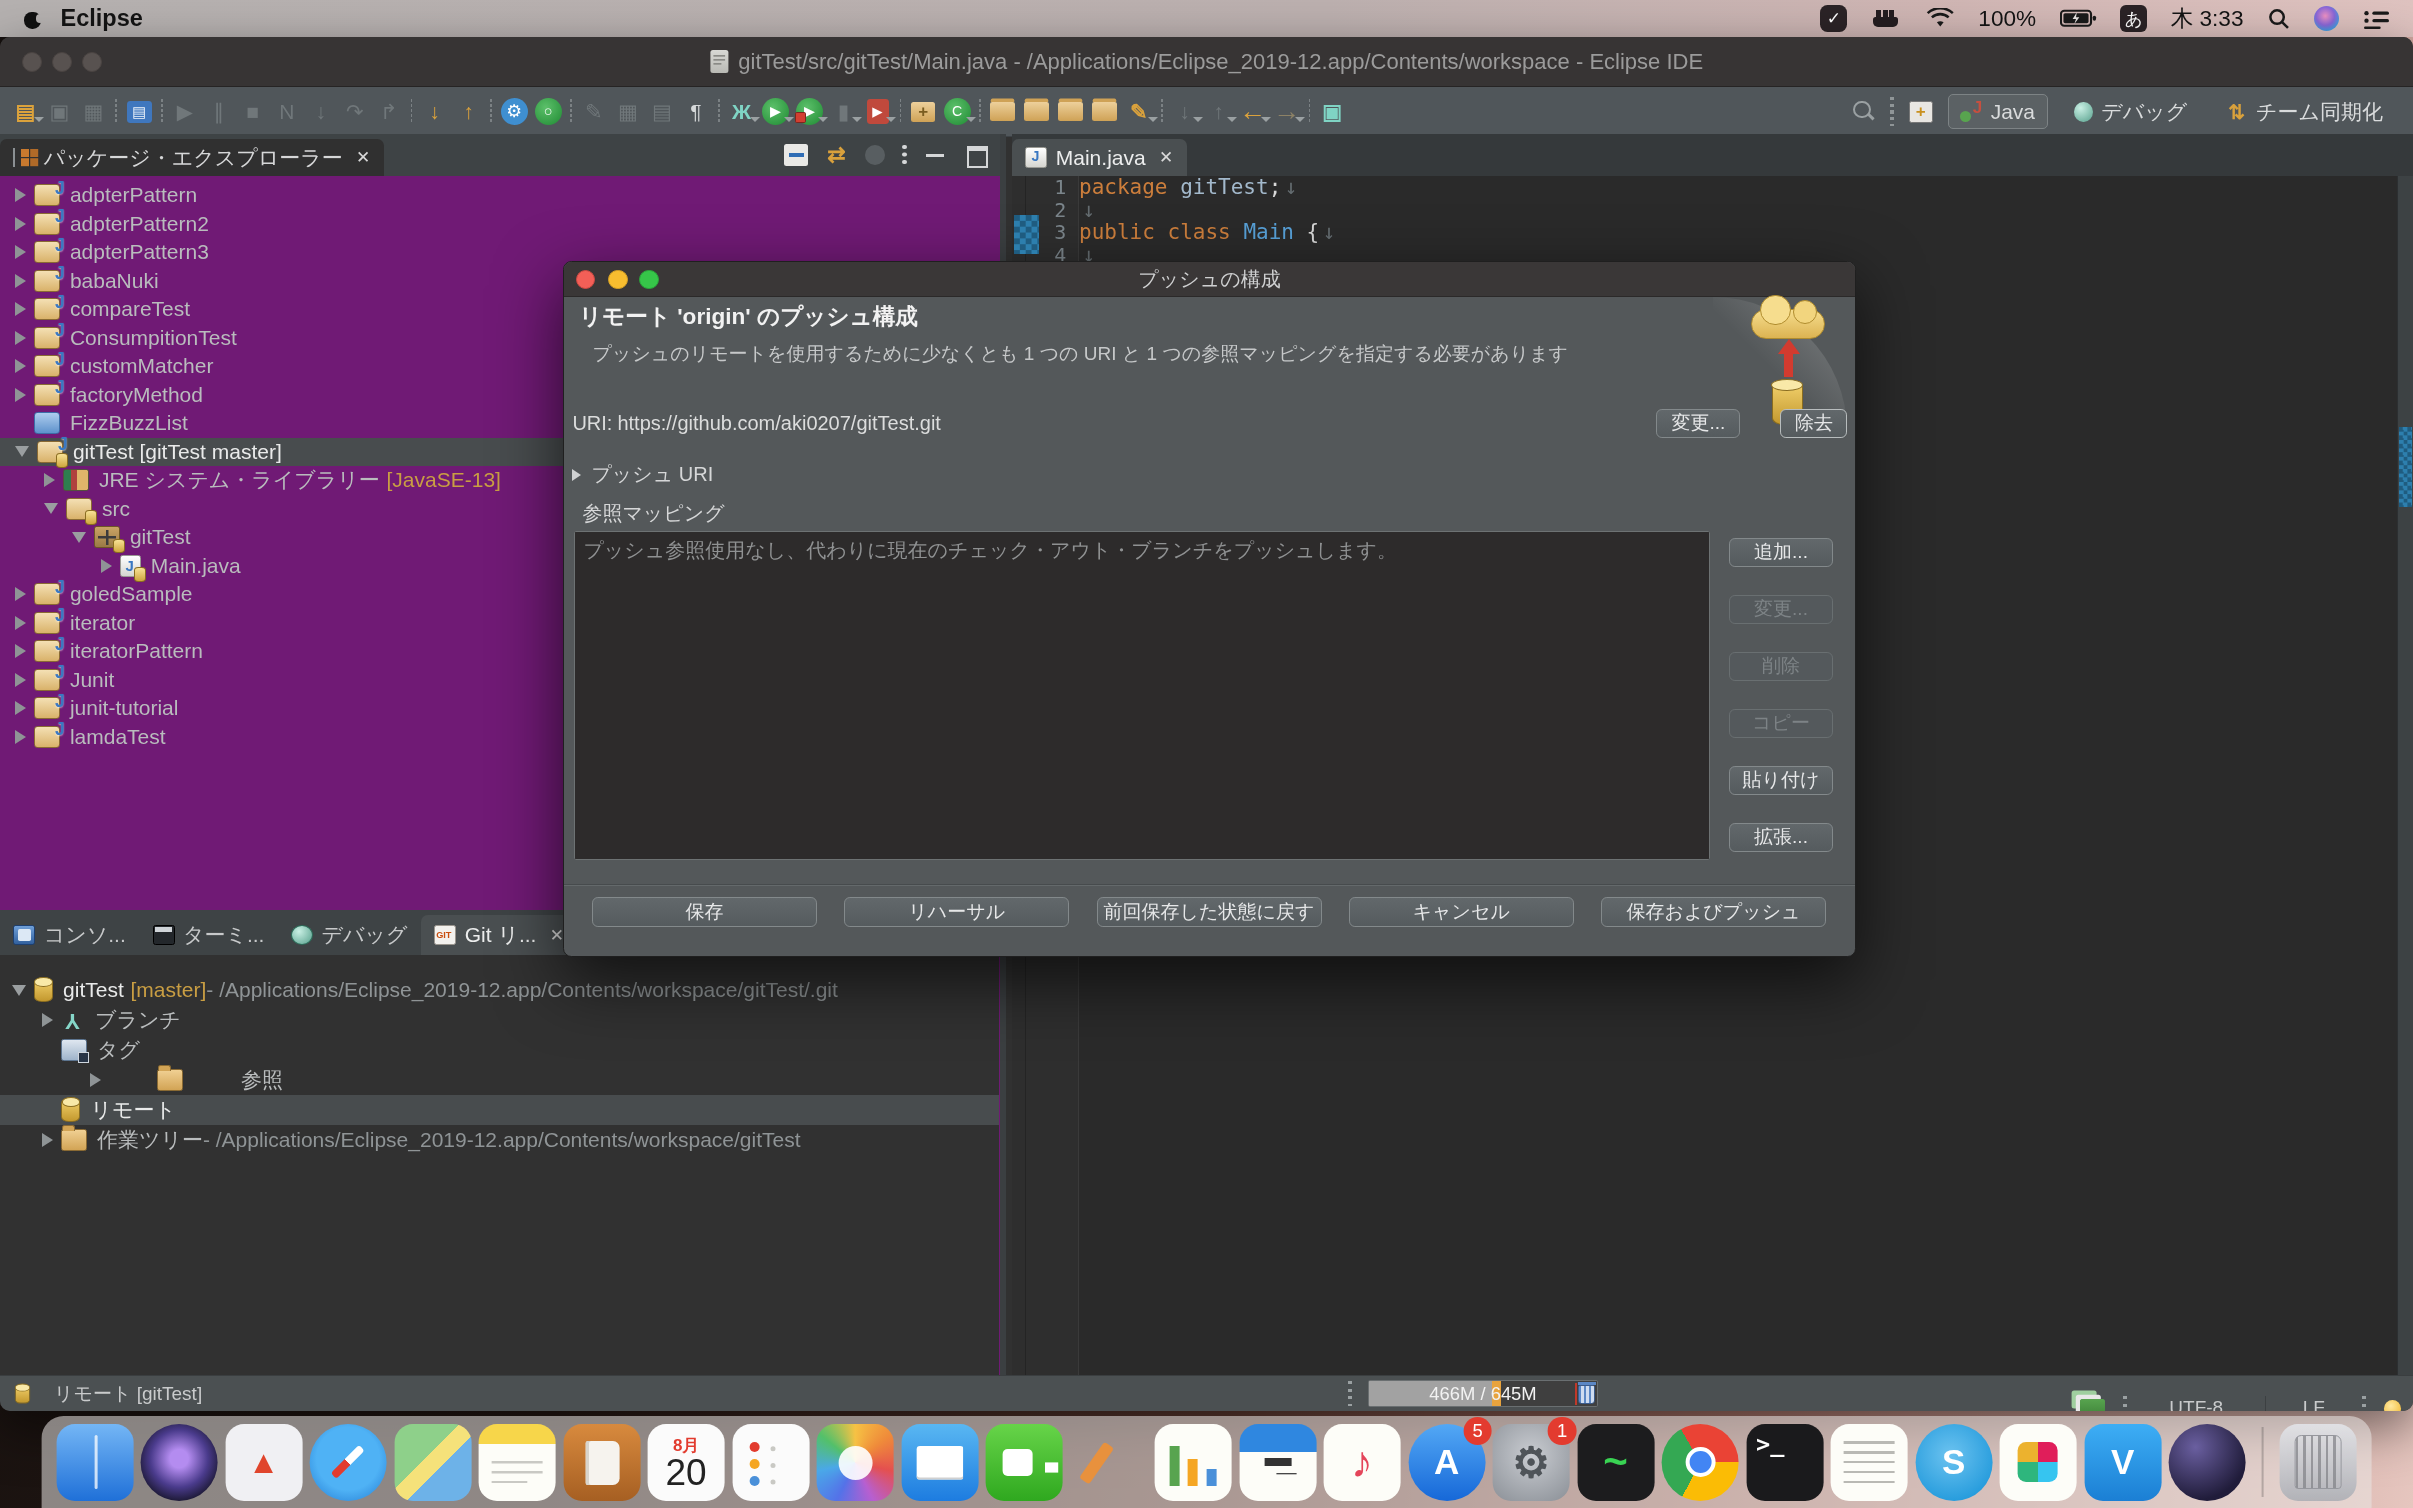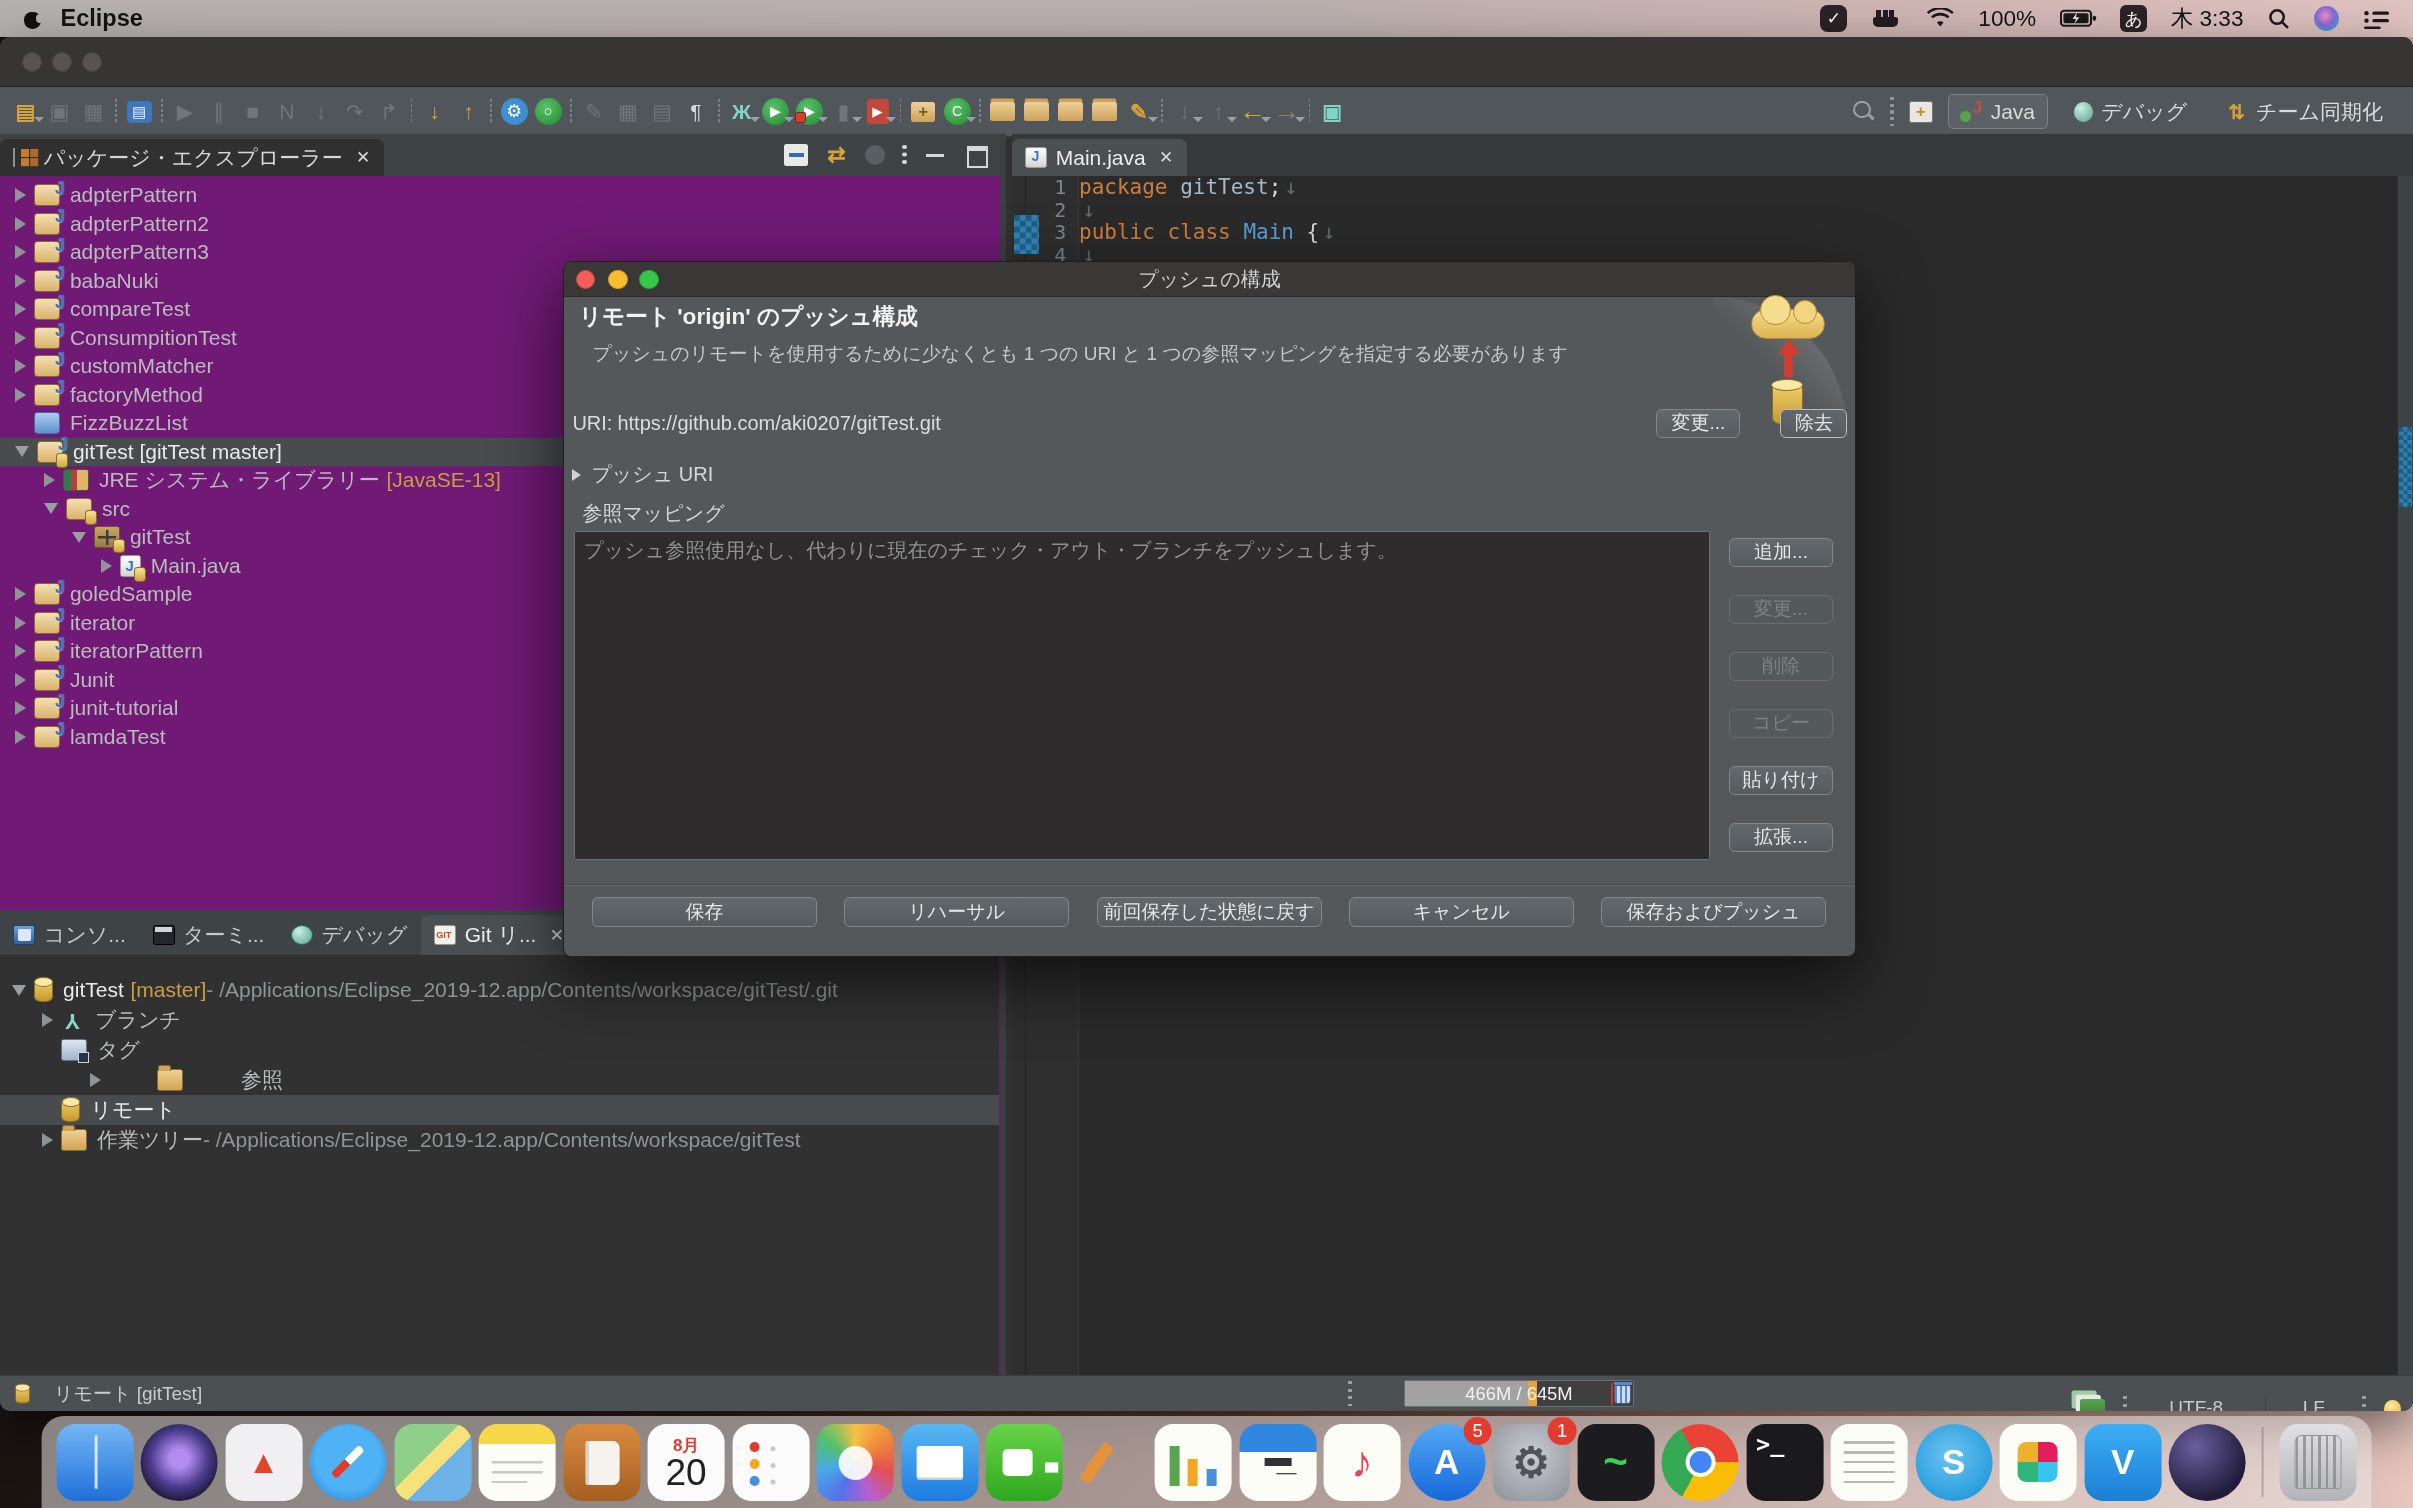--- a/index.html
+++ b/index.html
@@ -147,21 +147,21 @@
   #bp-tabs{display:flex;align-items:flex-end;height:45px;overflow:hidden;width:100%;}
   #bp-tabs .tab{height:40px;}
   .tab-sliver{width:13.4px;height:40px;background:#3e4345;border-left:0.8px solid #55595b;display:flex;align-items:center;}
   .tab-sliver .ti-sync{width:10px;height:18.4px;}
   #bp-tree{top:65px;}
   
   #statusbar{position:absolute;left:0;right:0;bottom:0;height:35px;background:#4b5052;border-top:0.8px solid #3a3e40;display:flex;align-items:center;color:#c9cbcc;font-size:19px;}
   #sb-left{display:flex;align-items:center;gap:11.7px;padding-left:13.4px;}
   #sb-left .i-repo{transform:scale(.8);}
   #heap{position:absolute;left:1368px;top:4.2px;width:228px;height:25px;border:0.8px solid #6a6f71;border-radius:1.7px;
-    background:linear-gradient(90deg,#a2a2a2 0 54%,#e8a33d 54% 58%,#3f3f3f 58% 100%);display:flex;align-items:center;justify-content:center;color:#f2f2f2;font-size:18.4px;margin-left:36px;}
+    background:linear-gradient(90deg,#a2a2a2 0 54%,#e8a33d 54% 58%,#3f3f3f 58% 100%);display:flex;align-items:center;justify-content:center;color:#f2f2f2;font-size:18.4px;}
   #heap::before{content:"";position:absolute;right:20px;top:1.7px;bottom:1.7px;width:2.5px;background:#c0392b;}
   .trash{position:absolute;right:1.7px;top:3.4px;width:15px;height:17.6px;background:repeating-linear-gradient(90deg,#5b87c5 0 2.5px,#cfdcf0 2.5px 5px);border:0.8px solid #3c5c8c;border-radius:1.7px 1.7px 3.4px 3.4px;}
   .trash::after{content:"";position:absolute;left:-1.7px;top:-3.4px;right:-1.7px;height:2.5px;background:#5b87c5;}
   #sb-right{margin-left:auto;display:flex;align-items:center;gap:18.4px;padding-right:11.7px;margin-top:29px;}
   .sb-sep{width:0.8px;height:25px;background:#3c4042;}
   .sb-dots{width:4.2px;height:25px;background:repeating-linear-gradient(180deg,#9aa0a2 0 3.4px,transparent 3.4px 7.5px);}
   .sb-cards{width:25px;height:18.4px;background:linear-gradient(#58a44f,#3e8339);border-radius:2.5px;box-shadow:-4.2px -4.2px 0 #e8e8e8,-8.4px -8.4px 0 #9fcf9f;position:relative;margin-left:10px;}
   .sb-bulb{width:17px;height:17px;border-radius:50%;background:radial-gradient(circle at 40% 35%,#ffe9a0,#f0b429);position:relative;}
   .sb-bulb::after{content:"";position:absolute;left:5px;bottom:-4.2px;width:6.7px;height:5px;background:#aeb2b4;}
   
@@ -326,20 +326,24 @@
           </svg>
         </span>
       </div>
   </div>
 
   <div id="window">
     <div id="titlebar">
       <span class="tl r"></span>
       <span class="tl y"></span>
       <span class="tl g"></span>
+      <div id="win-title">
+        <span class="doc-ico"></span>
+        <span>gitTest/src/gitTest/Main.java - /Applications/Eclipse_2019-12.app/Contents/workspace - Eclipse IDE</span>
+      </div>
     </div>
 
     <div id="toolbar">
       <div style="display:flex;align-items:center;">
 
           <span class="tb-item gold">
             <span class="g">▤</span>
             <span class="dd"></span>
           </span>
 

